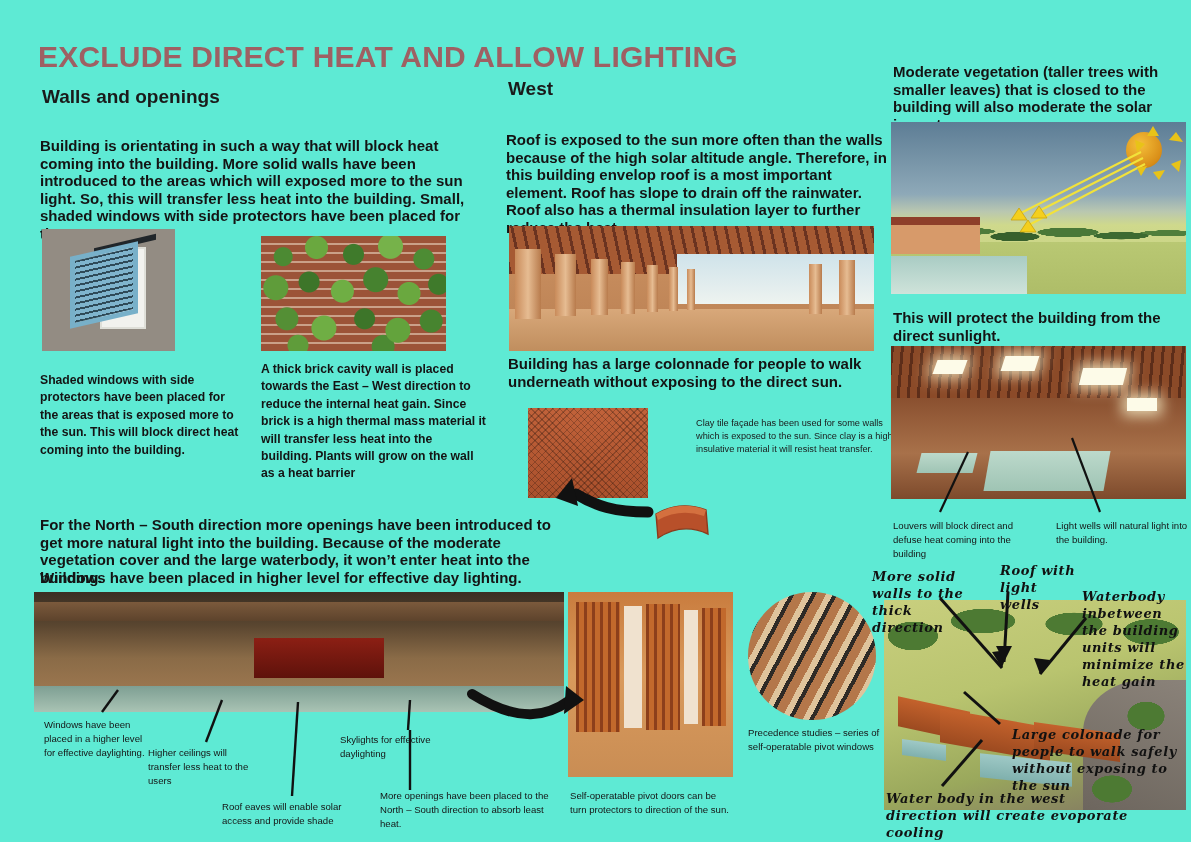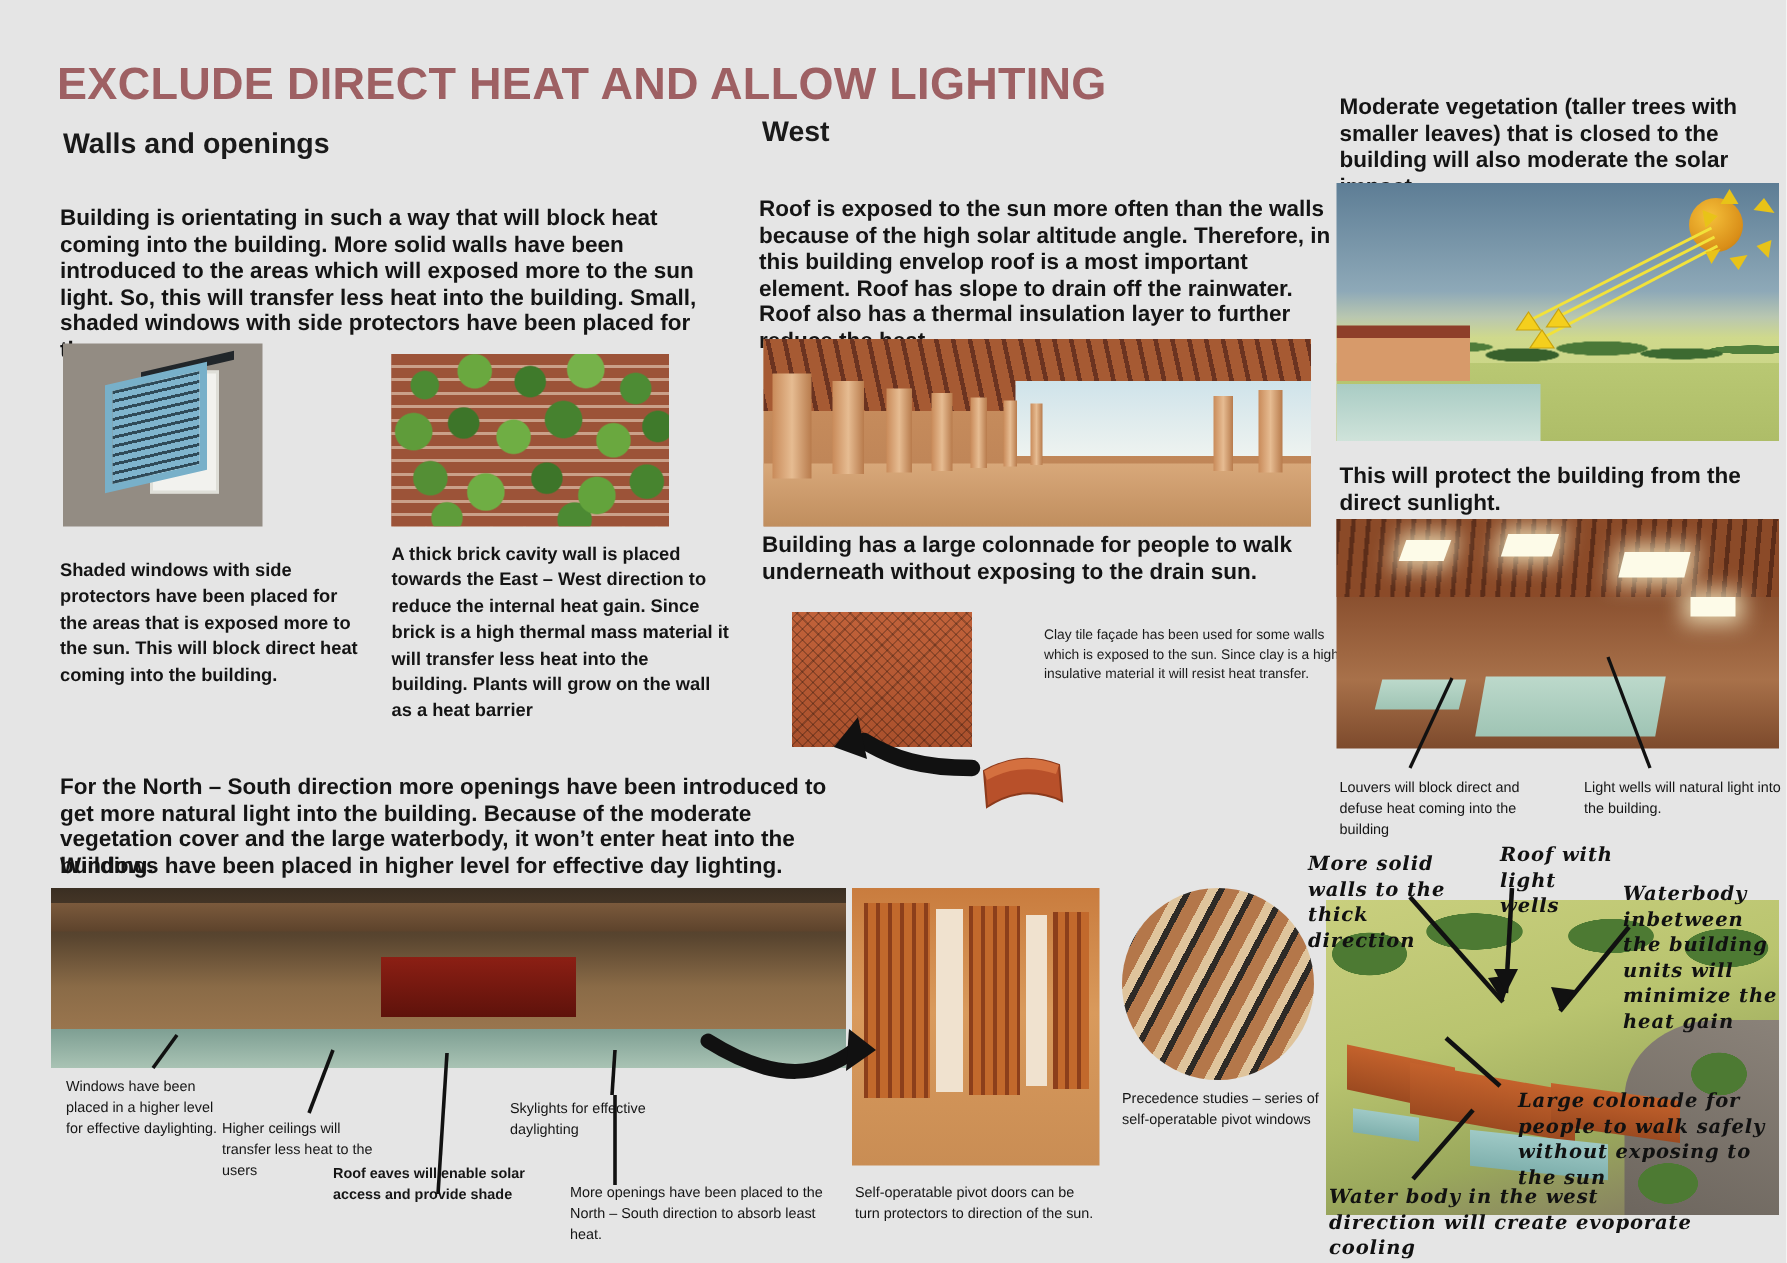--- a/index.html
+++ b/index.html
@@ -3,21 +3,21 @@
 <meta charset="utf-8">
 <title>Presentation Board</title>
 <style>
   * { box-sizing: border-box; margin: 0; padding: 0; }
   html, body {
     width: 1191px; height: 842px;
     background: #ffffff;
     font-family: "Liberation Sans", sans-serif;
     overflow: hidden;
   }
-  #board { position: relative; width: 1191px; height: 842px; background: #e5e5e5; }
+  #board { position: relative; width: 1191px; height: 842px; background: #5eead4; }
 
   .abs { position: absolute; }
 
   
   .main-title {
     font-size: 30px; font-weight: bold; color: #9e6063;
     letter-spacing: 0.2px; white-space: nowrap;
   }
   .section-head { font-size: 19px; font-weight: bold; color: #1a1a1a; }
   .body-text { font-size: 15px; line-height: 17.6px; color: #141414; font-weight: bold; }
@@ -207,21 +207,21 @@
     <div class="pillar" style="left:46px; top:22%; width:21px; height:50%;"></div>
     <div class="pillar" style="left:82px; top:26%; width:17px; height:45%;"></div>
     <div class="pillar" style="left:112px;top:29%; width:14px; height:41%;"></div>
     <div class="pillar" style="left:138px;top:31%; width:11px; height:38%;"></div>
     <div class="pillar" style="left:160px;top:33%; width:9px;  height:35%;"></div>
     <div class="pillar" style="left:178px;top:34%; width:8px;  height:33%;"></div>
     <div class="pillar" style="left:300px;top:30%; width:13px; height:40%;"></div>
     <div class="pillar" style="left:330px;top:27%; width:16px; height:44%;"></div>
   </div>
 
-  <div class="abs body-text" style="left:508px; top:355px; width:370px;">Building has a large colonnade for people to walk underneath without exposing to the drain sun.</div>
+  <div class="abs body-text" style="left:508px; top:355px; width:370px;">Building has a large colonnade for people to walk underneath without exposing to the direct sun.</div>
 
   <div class="img claytile" style="left:528px; top:408px; width:120px; height:90px;"></div>
 
   <div class="abs cap-small" style="left:662px; top:417px; width:212px;">Clay tile façade has been used for some walls which is exposed to the sun. Since clay is a highly insulative material it will resist heat transfer.</div>
 
   <div class="abs body-text" style="left:893px; top:63px; width:292px;">Moderate vegetation (taller trees with smaller leaves) that is closed to the building will also moderate the solar impact.</div>
 
   <div class="img sunscene" style="left:891px; top:122px; width:295px; height:172px;">
     <div class="ss-ground"></div>
     <div class="ss-trees"></div>
@@ -299,21 +299,21 @@
     <div class="pvt-open" style="left:116px;top:18px; width:14px; height:114px;"></div>
     <div class="pvt-panel" style="left:134px;top:16px; width:24px; height:118px;"></div>
   </div>
 
   <div class="img circle-photo" style="left:748px; top:592px; width:128px; height:128px; border-radius:50%;"></div>
 
   <div class="abs cap-mid" style="left:748px; top:726px; width:136px;">Precedence studies – series of self-operatable pivot windows</div>
 
   <div class="abs cap-mid" style="left:44px; top:718px; width:106px;">Windows have been placed in a higher level for effective daylighting.</div>
   <div class="abs cap-mid" style="left:148px; top:746px; width:112px;">Higher ceilings will transfer less heat to the users</div>
-  <div class="abs cap-mid" style="left:222px; top:776px; width:142px;font-weight:bold;">Roof eaves will enable solar access and provide shade</div>
+  <div class="abs cap-mid" style="left:222px; top:800px; width:142px;">Roof eaves will enable solar access and provide shade</div>
   <div class="abs cap-mid" style="left:340px; top:733px; width:120px;">Skylights for effective daylighting</div>
   <div class="abs cap-mid" style="left:380px; top:789px; width:172px;">More openings have been placed to the North – South direction to absorb least heat.</div>
   <div class="abs cap-mid" style="left:570px; top:789px; width:160px;">Self-operatable pivot doors can be turn protectors to direction of the sun.</div>
 
   <div class="img aerial" style="left:884px; top:600px; width:302px; height:210px;">
     <div class="ae-road"></div>
     <div class="ae-trees" style="left:-6px; top:16px; width:70px; height:40px;"></div>
     <div class="ae-trees" style="left:54px; top:4px;  width:90px; height:34px;"></div>
     <div class="ae-trees" style="left:150px;top:8px;  width:80px; height:32px;"></div>
     <div class="ae-trees" style="left:228px;top:14px; width:78px; height:36px;"></div>

